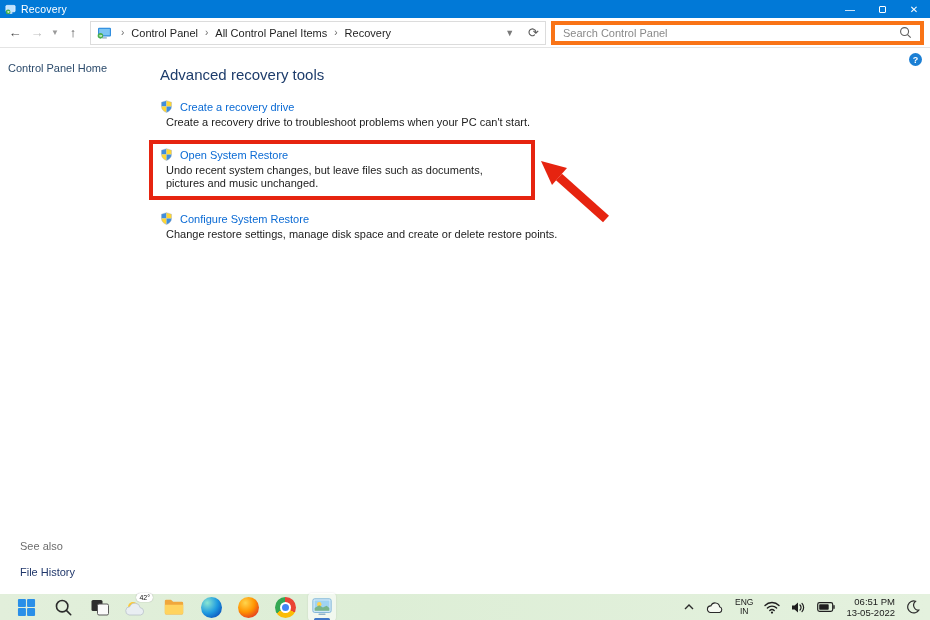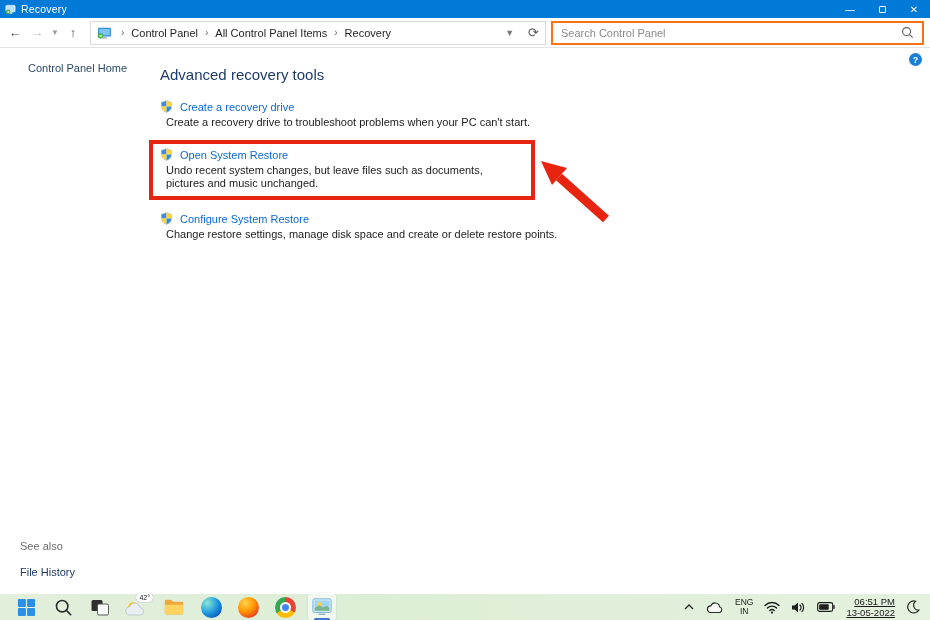--- a/index.html
+++ b/index.html
@@ -21,27 +21,27 @@
   .nav-btn { width:22px; height:22px; display:flex; align-items:center; justify-content:center; font-size:13px; color:#4a4a4a; }
   .nav-btn.disabled { color:#bfbfbf; }
   .nav-btn.small { width:14px; font-size:8px; color:#9a9a9a; }
   .addressbar { width:456px; height:24px; border:1px solid #dcdcdc; display:flex; align-items:center; padding:0 6px; margin-left:6px; background:#fff; }
   .addressbar .crumb-icon { width:15px; height:12px; margin-right:2px; flex:none; }
   .crumbs { display:flex; align-items:center; font-size:11px; color:#1f1f1f; white-space:nowrap; }
   .crumb-sep { color:#6a6a6a; font-size:10px; padding:0 7px; }
   .addr-end { margin-left:auto; display:flex; align-items:center; gap:14px; }
   .addr-chevron { color:#7a7a7a; font-size:9px; }
   .refresh { color:#5a5a5a; font-size:13px; }
-  .searchbar { flex:1; height:24px; border:2px solid #f97316; display:flex; align-items:center; padding:0 8px; margin-left:5px; background:#fff; }
+  .searchbar { flex:1; height:24px; border:4px solid #f97316; display:flex; align-items:center; padding:0 8px; margin-left:5px; background:#fff; }
   .searchbar input { border:none; outline:none; flex:1; font-size:11px; color:#333; font-family:"Liberation Sans",sans-serif; }
   .searchbar input::placeholder { color:#8a8a8a; }
   
   .content { position:absolute; top:48px; left:0; right:0; bottom:32px; background:#fff; }
   .help-btn { position:absolute; top:5px; right:8px; width:13px; height:13px; border-radius:50%; background:#1b7fd4; color:#fff; font-size:9px; font-weight:bold; display:flex; align-items:center; justify-content:center; }
-  .sidebar-home { position:absolute; left:28px; top:14px; font-size:11px; color:#2b4a6b; }
+  .sidebar-home { position:absolute; left:8px; top:14px; font-size:11px; color:#2b4a6b; }
   .see-also { position:absolute; left:20px; top:492px; font-size:11px; color:#6d6d6d; }
   .file-history { position:absolute; left:20px; top:518px; font-size:11px; color:#20376b; }
   .main { position:absolute; left:160px; top:18px; width:570px; }
   .heading { font-size:15px; color:#1d3c6b; font-weight:400; }
   .item { margin-top:17px; }
   .item-link-row { display:flex; align-items:center; gap:7px; }
   .shield { width:13px; height:13px; flex:none; }
   .link { font-size:11px; color:#0a6ad4; text-decoration:none; cursor:pointer; }
   .item-desc { font-size:11px; color:#1c1c1c; margin-top:3px; margin-left:6px; line-height:13px; }
   .red-box { border:4px solid #e62410; margin:11px 0 0 -11px; padding:4px 14px 6px 7px; width:386px; }
@@ -56,21 +56,21 @@
   .tb-underline { position:absolute; bottom:0px; left:6px; width:16px; height:3px; border-radius:2px; background:#3f78c8; }
   .circle-icon { width:21px; height:21px; border-radius:50%; }
   .edge-circle { background:radial-gradient(circle at 30% 28%, #8ae6d2, #1f9be0 48%, #0c59c0 80%); }
   .firefox-circle { background:radial-gradient(circle at 35% 28%, #ffd54d, #ff9400 45%, #e6431f 78%); }
   .chrome-circle { background:conic-gradient(#ea4335 0 33%, #fbbc05 33% 66%, #34a853 66% 100%); position:relative; }
   .chrome-circle::before { content:""; position:absolute; inset:5px; background:#4285f4; border:2px solid #fff; border-radius:50%; }
   .weather-wrap { position:relative; width:30px; height:28px; }
   .weather-badge { position:absolute; top:0; right:-2px; background:#fff; border-radius:6px; font-size:7px; padding:1px 3px; color:#111; box-shadow:0 0 1px rgba(0,0,0,.4); z-index:2; }
   .tb-right { margin-left:auto; display:flex; align-items:center; gap:11px; }
   .lang { font-size:8.5px; line-height:9px; text-align:center; color:#1a1a1a; }
-  .clock { font-size:9.5px; line-height:11px; text-align:right; color:#1a1a1a;text-decoration:underline; }
+  .clock { font-size:9.5px; line-height:11px; text-align:right; color:#1a1a1a; }
 </style>
 </head>
 <body>
 
 <div class="titlebar">
   <svg class="app-icon" viewBox="0 0 12 12">
     <rect x="1" y="1.5" width="10" height="7" rx="1" fill="#bfe3ff" stroke="#f0f6ff" stroke-width="0.8"></rect>
     <rect x="4" y="9" width="4" height="1.6" fill="#e8f2ff"></rect>
     <circle cx="3.4" cy="8.6" r="2.6" fill="#47b04a"></circle>
     <path d="M2.2 8.6 L4.6 8.6 M3.6 7.6 L4.6 8.6 L3.6 9.6" stroke="#fff" stroke-width="0.8" fill="none"></path>

